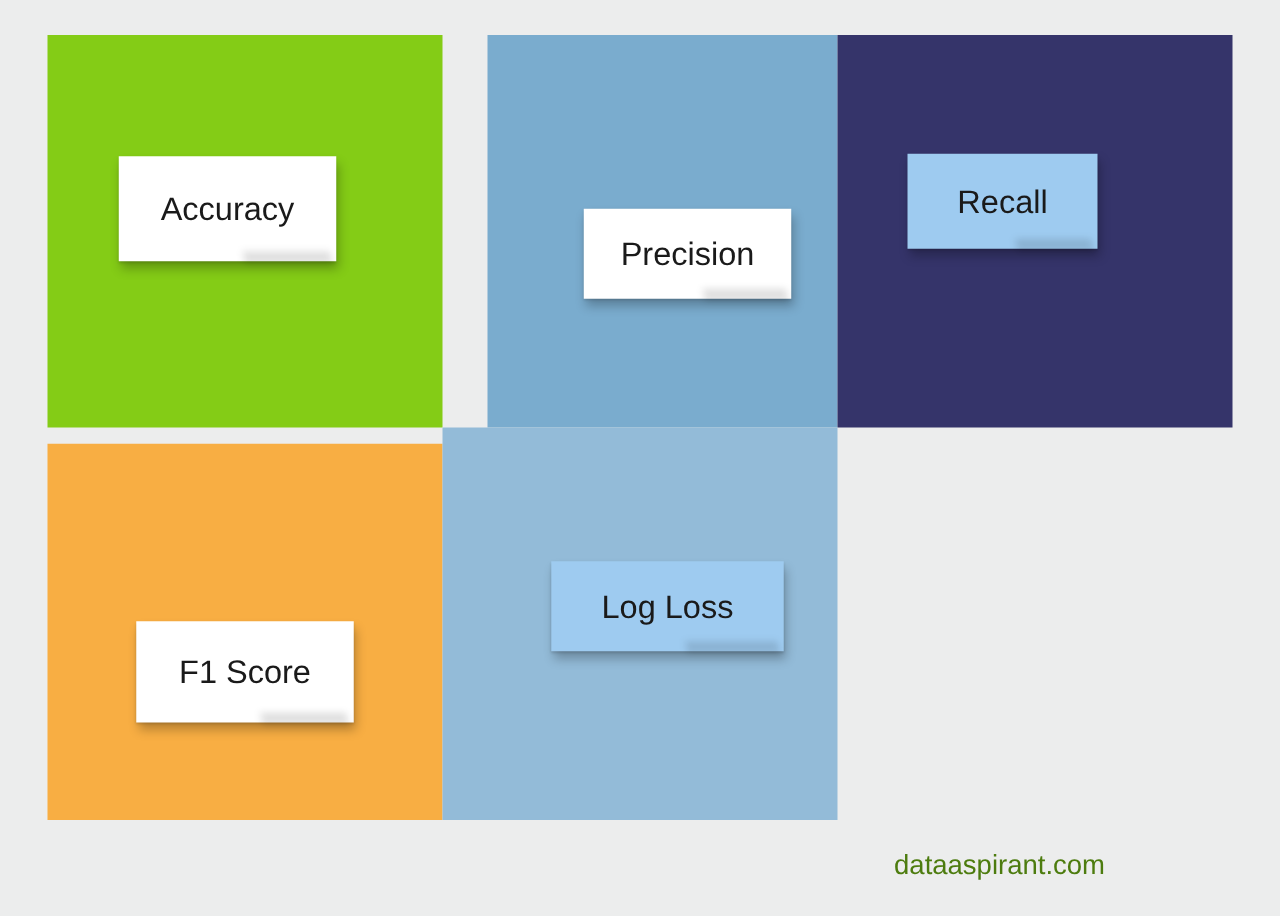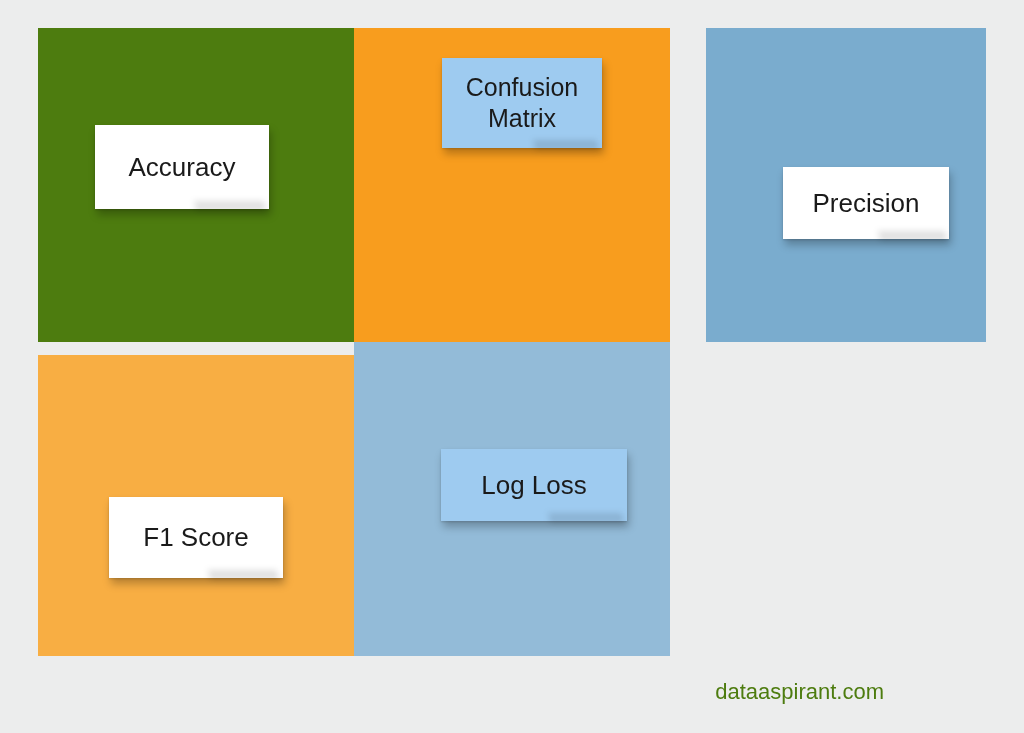--- a/index.html
+++ b/index.html
@@ -21,21 +21,21 @@
       display: grid;
       grid-template-columns: 1fr 1fr 1fr;
       grid-template-rows: 1fr 1fr;
     }
     .cell {
       position: relative;
       display: flex;
       align-items: center;
       justify-content: center;
     }
-    .cell-1 { background: #4d7c0f; }
+    .cell-1 { background: #84cc16; }
     .cell-2 { background: #f89d1e; }
     .cell-3 { background: #7aacce; margin-left: 36px; }
     .cell-4 { background: #35346a; }
     .cell-5 { background: #f8ae43; margin-top: 13px; }
     .cell-6 { background: #93bbd8; }
 
     .card {
       padding: 18px 28px;
       font-size: 26px;
       color: #1a1a1a;
@@ -104,28 +104,28 @@
   </style>
 </head>
 <body>
 
 <div class="grid">
   <div class="cell cell-1">
     <div class="card card-white c-accuracy">
       <span>Accuracy</span>
     </div>
   </div>
-  <div class="cell cell-2">
-    <div class="card card-blue c-confusion">
-      <span>Confusion<br>Matrix</span>
-    </div>
-  </div>
   <div class="cell cell-3">
     <div class="card card-white c-precision">
       <span>Precision</span>
+    </div>
+  </div>
+  <div class="cell cell-4">
+    <div class="card card-blue c-recall">
+      <span>Recall</span>
     </div>
   </div>
   <div class="cell cell-5">
     <div class="card card-white c-f1">
       <span>F1 Score</span>
     </div>
   </div>
   <div class="cell cell-6">
     <div class="card card-blue c-logloss">
       <span>Log Loss</span>

